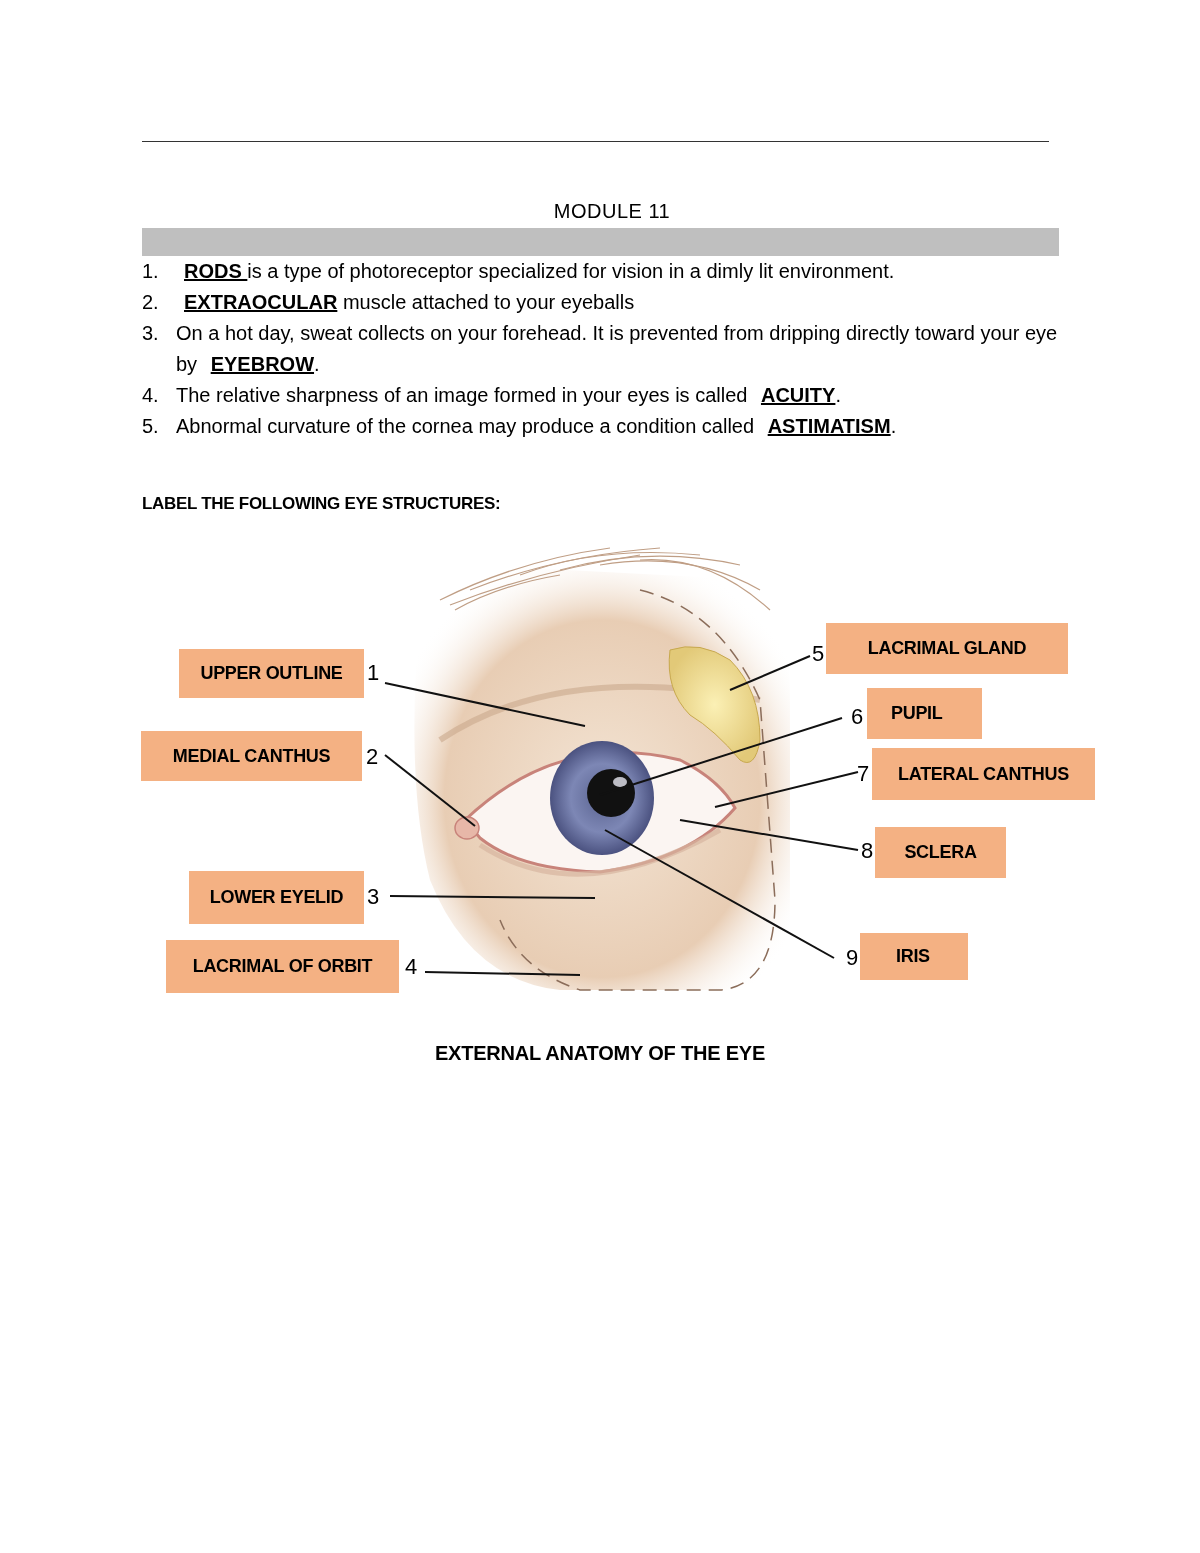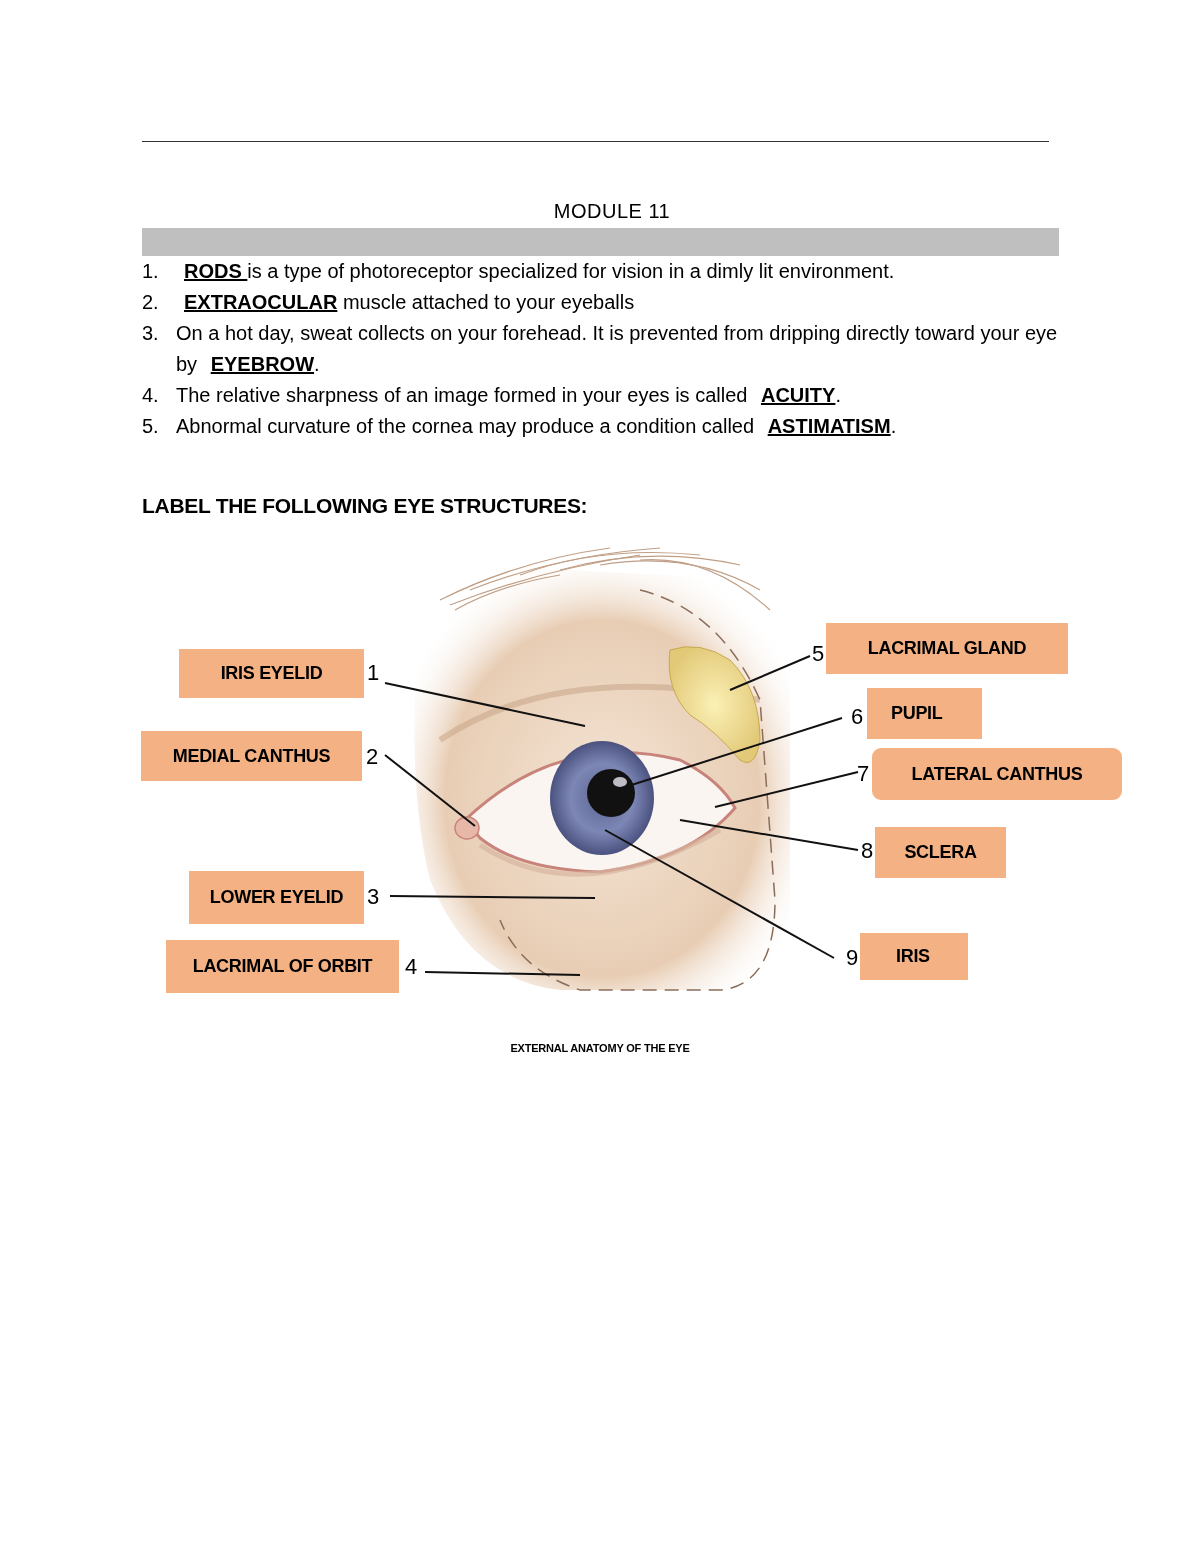--- a/index.html
+++ b/index.html
@@ -7,25 +7,25 @@
          font-family: "Liberation Sans", sans-serif; color: #000; }
   .abs { position: absolute; }
   .rule { left: 142px; top: 141px; width: 907px; height: 0; border-top: 1.5px solid #333; }
   .title { left: 0; width: 1224px; top: 200px; text-align: center; font-size: 20px; font-weight: normal; letter-spacing: 0.5px; }
   .shade { left: 142px; top: 228px; width: 917px; height: 28px; background: #bfbfbf; }
   .qlist { left: 142px; top: 256px; width: 930px; font-size: 20px; line-height: 31px; }
   .q { display: flex; }
   .qnum { width: 34px; flex: none; }
   .qtext { flex: 1; }
   .ans { font-weight: bold; text-decoration: underline; text-decoration-thickness: 2px; margin-left: 8px; }
-  .section-head { left: 142px; top: 494px; font-size: 21px; font-weight: bold; letter-spacing: -0.3px; }
+  .section-head { left: 142px; top: 494px; font-size: 17px; font-weight: bold; letter-spacing: -0.3px; }
   .lbl { position: absolute; background: #f4b183; display: flex; align-items: center; justify-content: center;
          font-size: 18px; font-weight: bold; letter-spacing: -0.3px; }
   .num { position: absolute; font-size: 22px; font-family: "Liberation Sans", sans-serif; }
-  .caption { left: 0; width: 1200px; top: 1042px; text-align: center; font-size: 11px; font-weight: bold; letter-spacing: -0.2px; }
+  .caption { left: 0; width: 1200px; top: 1042px; text-align: center; font-size: 20px; font-weight: bold; letter-spacing: -0.2px; }
 </style>
 </head>
 <body>
 
 <div class="abs rule"></div>
 <div class="abs title">MODULE  11</div>
 <div class="abs shade"></div>
 
 <div class="abs qlist">
   <div class="q">
@@ -116,23 +116,23 @@
 <div class="num" style="left:367px;top:660px;">1</div>
 <div class="num" style="left:366px;top:744px;">2</div>
 <div class="num" style="left:367px;top:884px;">3</div>
 <div class="num" style="left:405px;top:954px;">4</div>
 <div class="num" style="left:812px;top:641px;">5</div>
 <div class="num" style="left:851px;top:704px;">6</div>
 <div class="num" style="left:857px;top:761px;">7</div>
 <div class="num" style="left:861px;top:838px;">8</div>
 <div class="num" style="left:846px;top:945px;">9</div>
 
-<div class="lbl" style="left:179px;top:649px;width:185px;height:49px;">IRIS EYELID</div>
+<div class="lbl" style="left:179px;top:649px;width:185px;height:49px;">UPPER OUTLINE</div>
 <div class="lbl" style="left:141px;top:731px;width:221px;height:50px;">MEDIAL CANTHUS</div>
 <div class="lbl" style="left:189px;top:871px;width:175px;height:53px;">LOWER EYELID</div>
 <div class="lbl" style="left:166px;top:940px;width:233px;height:53px;">LACRIMAL OF ORBIT</div>
 <div class="lbl" style="left:826px;top:617px;width:242px;height:51px;margin-top:6px;">LACRIMAL GLAND</div>
 <div class="lbl" style="left:867px;top:688px;width:115px;height:51px;justify-content:flex-start;padding-left:24px;box-sizing:border-box;">PUPIL</div>
-<div class="lbl" style="left:872px;top:748px;width:250px;height:52px;border-radius:9px;">LATERAL CANTHUS</div>
+<div class="lbl" style="left:872px;top:748px;width:223px;height:52px;">LATERAL CANTHUS</div>
 <div class="lbl" style="left:875px;top:827px;width:131px;height:51px;">SCLERA</div>
 <div class="lbl" style="left:860px;top:933px;width:108px;height:47px;justify-content:flex-start;padding-left:36px;box-sizing:border-box;text-align:right;">IRIS</div>
 
 <div class="abs caption">EXTERNAL ANATOMY OF THE EYE</div>
 
 </body></html>

